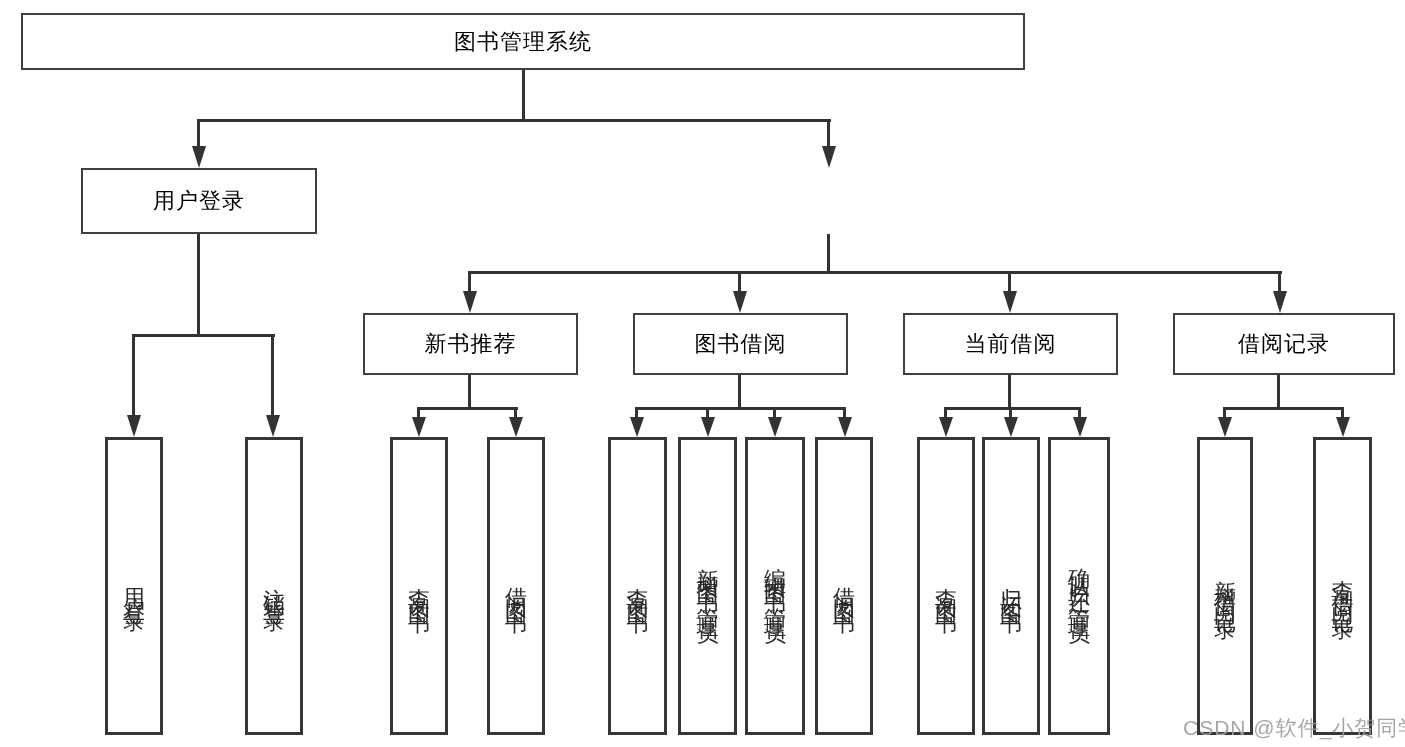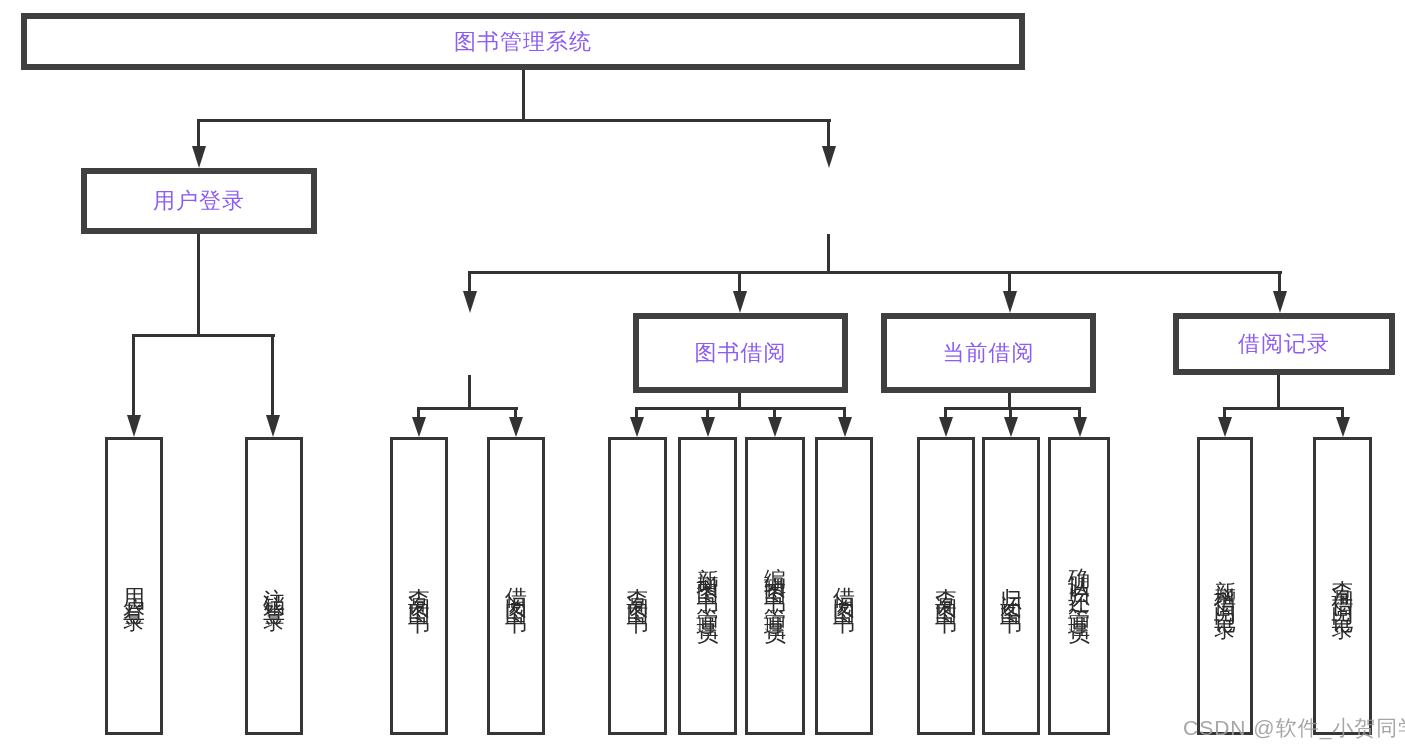--- a/index.html
+++ b/index.html
@@ -5,23 +5,23 @@
   html,body{margin:0;padding:0;background:#ffffff;}
   .canvas{
     position:relative;width:1405px;height:747px;background:#ffffff;overflow:hidden;
     font-family:"Liberation Sans",sans-serif;
   }
   .ln{position:absolute;background:#333333;z-index:1;}
   .ar{position:absolute;width:0;height:0;z-index:1;
       border-left:7px solid transparent;border-right:7px solid transparent;
       border-top:22px solid #333333;}
   .ar.sm{border-top-width:20px;}
-  .hbox{position:absolute;background:#ffffff;border:6px solid #404040;box-sizing:border-box;
+  .hbox{position:absolute;background:#ffffff;border:2px solid #404040;box-sizing:border-box;
         display:flex;align-items:center;justify-content:center;z-index:2;
-        font-size:22px;color:#8b5cf6;letter-spacing:1px;}
+        font-size:22px;color:#000000;letter-spacing:1px;}
   .vbox{position:absolute;top:437px;height:298px;background:#ffffff;border:3px solid #363636;
         box-sizing:border-box;display:flex;align-items:center;justify-content:center;z-index:2;}
   .vtext{writing-mode:vertical-lr;text-orientation:mixed;font-size:22px;line-height:1;
          letter-spacing:8px;color:#2b2b2b;white-space:nowrap;}
   .watermark{position:absolute;left:1183px;top:714px;z-index:3;font-size:21px;
              color:rgba(158,158,158,0.92);letter-spacing:1px;white-space:nowrap;}
 </style>
 </head>
 <body>
 
@@ -87,24 +87,27 @@
   <div class="ar sm" style="left:1336px;top:417px;"></div>
 
   <div class="hbox" style="left:21px;top:13px;width:1004px;height:57px;">
     <span>图书管理系统</span>
   </div>
 
   <div class="hbox" style="left:81px;top:168px;width:236px;height:66px;">
     <span>用户登录</span>
   </div>
 
-  <div class="hbox" style="left:633px;top:313px;width:215px;height:80px;">
+  <div class="hbox" style="left:363px;top:313px;width:215px;height:62px;">
+    <span>新书推荐</span>
+  </div>
+  <div class="hbox" style="left:633px;top:313px;width:215px;height:62px;">
     <span>图书借阅</span>
   </div>
-  <div class="hbox" style="left:881px;top:313px;width:215px;height:80px;">
+  <div class="hbox" style="left:903px;top:313px;width:215px;height:62px;">
     <span>当前借阅</span>
   </div>
   <div class="hbox" style="left:1173px;top:313px;width:222px;height:62px;">
     <span>借阅记录</span>
   </div>
 
   <div class="vbox" style="left:105px;width:58px;">
     <span class="vtext">用户登录</span>
   </div>
   <div class="vbox" style="left:245px;width:58px;">

